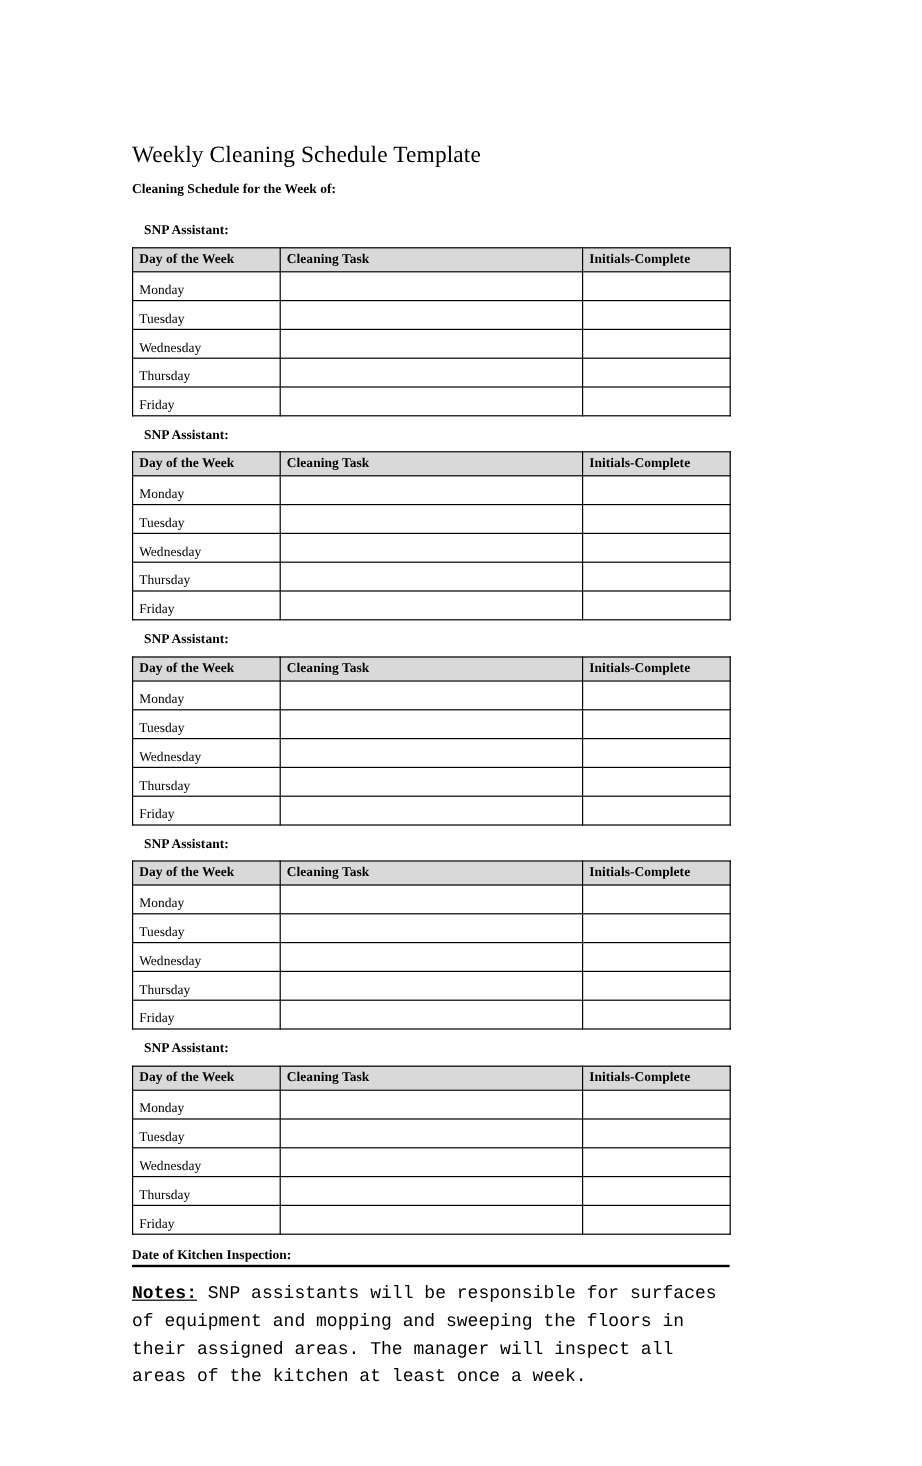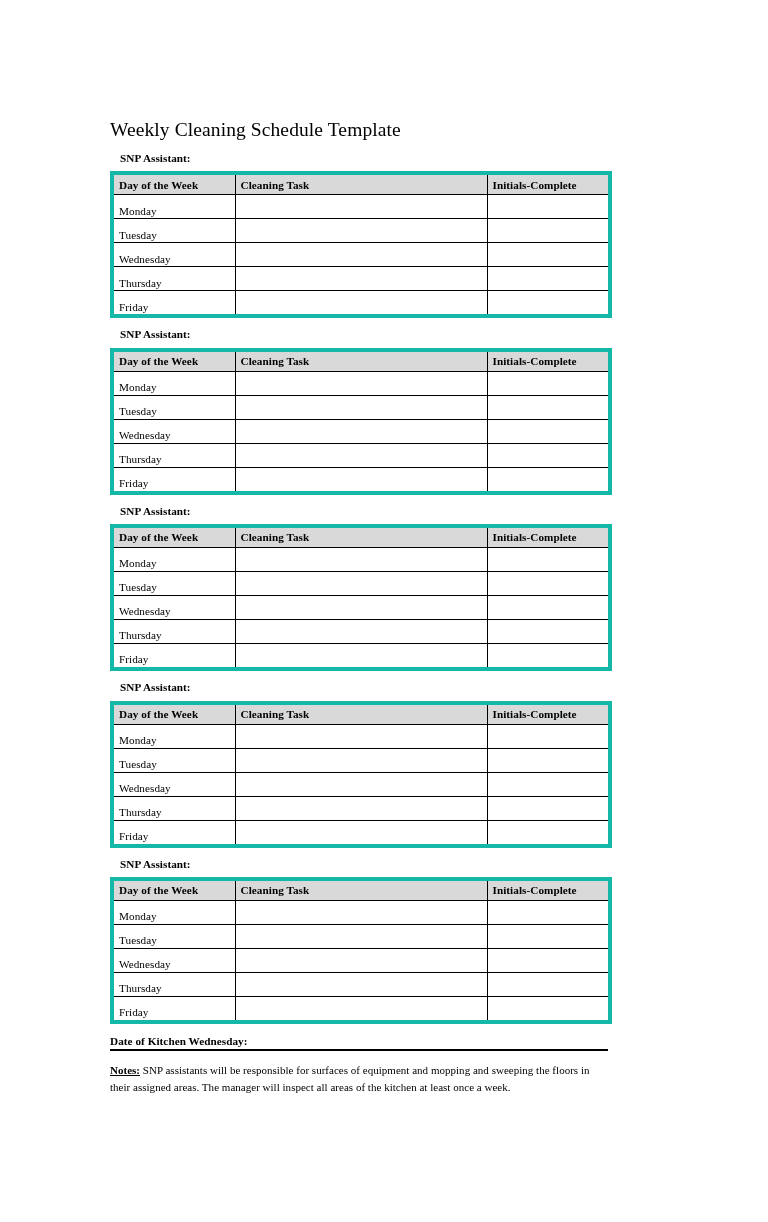--- a/index.html
+++ b/index.html
@@ -55,21 +55,21 @@
     line-height: 1.2;
     margin: 0 0 6px 10px;
     letter-spacing: 0.05px;
   }
 
   .sched-table {
     width: 498px;
     border-collapse: collapse;
     table-layout: fixed;
     margin: 0 0 10px 0;
-    border: 4px solid #14b8a6;
+    border: 1px solid #14b8a6;
     padding-left: 41px;
   }
   .sched-table col.c-day   { width: 123px; }
   .sched-table col.c-task  { width: 252px; }
   .sched-table col.c-init  { width: 123px; }
 
   .sched-table th {
     border: 1px solid #000000;
     background: #d9d9d9;
     font-size: 11.2px;
@@ -105,38 +105,40 @@
     line-height: 1.25;
     letter-spacing: 0.05px;
     border-bottom: 2.5px solid #000000;
     padding-bottom: 1px;
     width: 498px;
     box-sizing: border-box;
   }
 
   .notes {
     margin: 11px 0 0 0;
-    font-size: 11px;
+    font-size: 15px;
     line-height: 1.55;
     width: 494px;
     letter-spacing: 0.02px;
+    font-family: Liberation Mono, monospace;
   }
   .notes .notes-label {
     font-weight: bold;
     text-decoration: underline;
   }
 </style>
 </head>
 <body>
 
 <div class="page">
   <div class="content">
 
     <h1 class="doc-title">Weekly Cleaning Schedule Template</h1>
 
+    <div class="subtitle">Cleaning Schedule for the Week of:</div>
 
     <div id="sections-container">
         <div class="assistant-label">SNP Assistant:</div>
         <table class="sched-table">
           <colgroup>
             <col class="c-day">
             <col class="c-task">
             <col class="c-init">
           </colgroup>
           <thead>
@@ -337,20 +339,20 @@
             </tr>
             <tr>
               <td class="day-cell">Friday</td>
               <td></td>
               <td></td>
             </tr>
           </tbody>
         </table>
       </div>
 
-    <div class="inspection">Date of Kitchen Wednesday:</div>
+    <div class="inspection">Date of Kitchen Inspection:</div>
 
     <p class="notes">
       <span class="notes-label">Notes:</span><span> SNP assistants will be responsible for surfaces of equipment and mopping and sweeping the floors in their assigned areas. The manager will inspect all areas of the kitchen at least once a week.</span>
     </p>
 
   </div>
 </div>
 
 </body></html>

